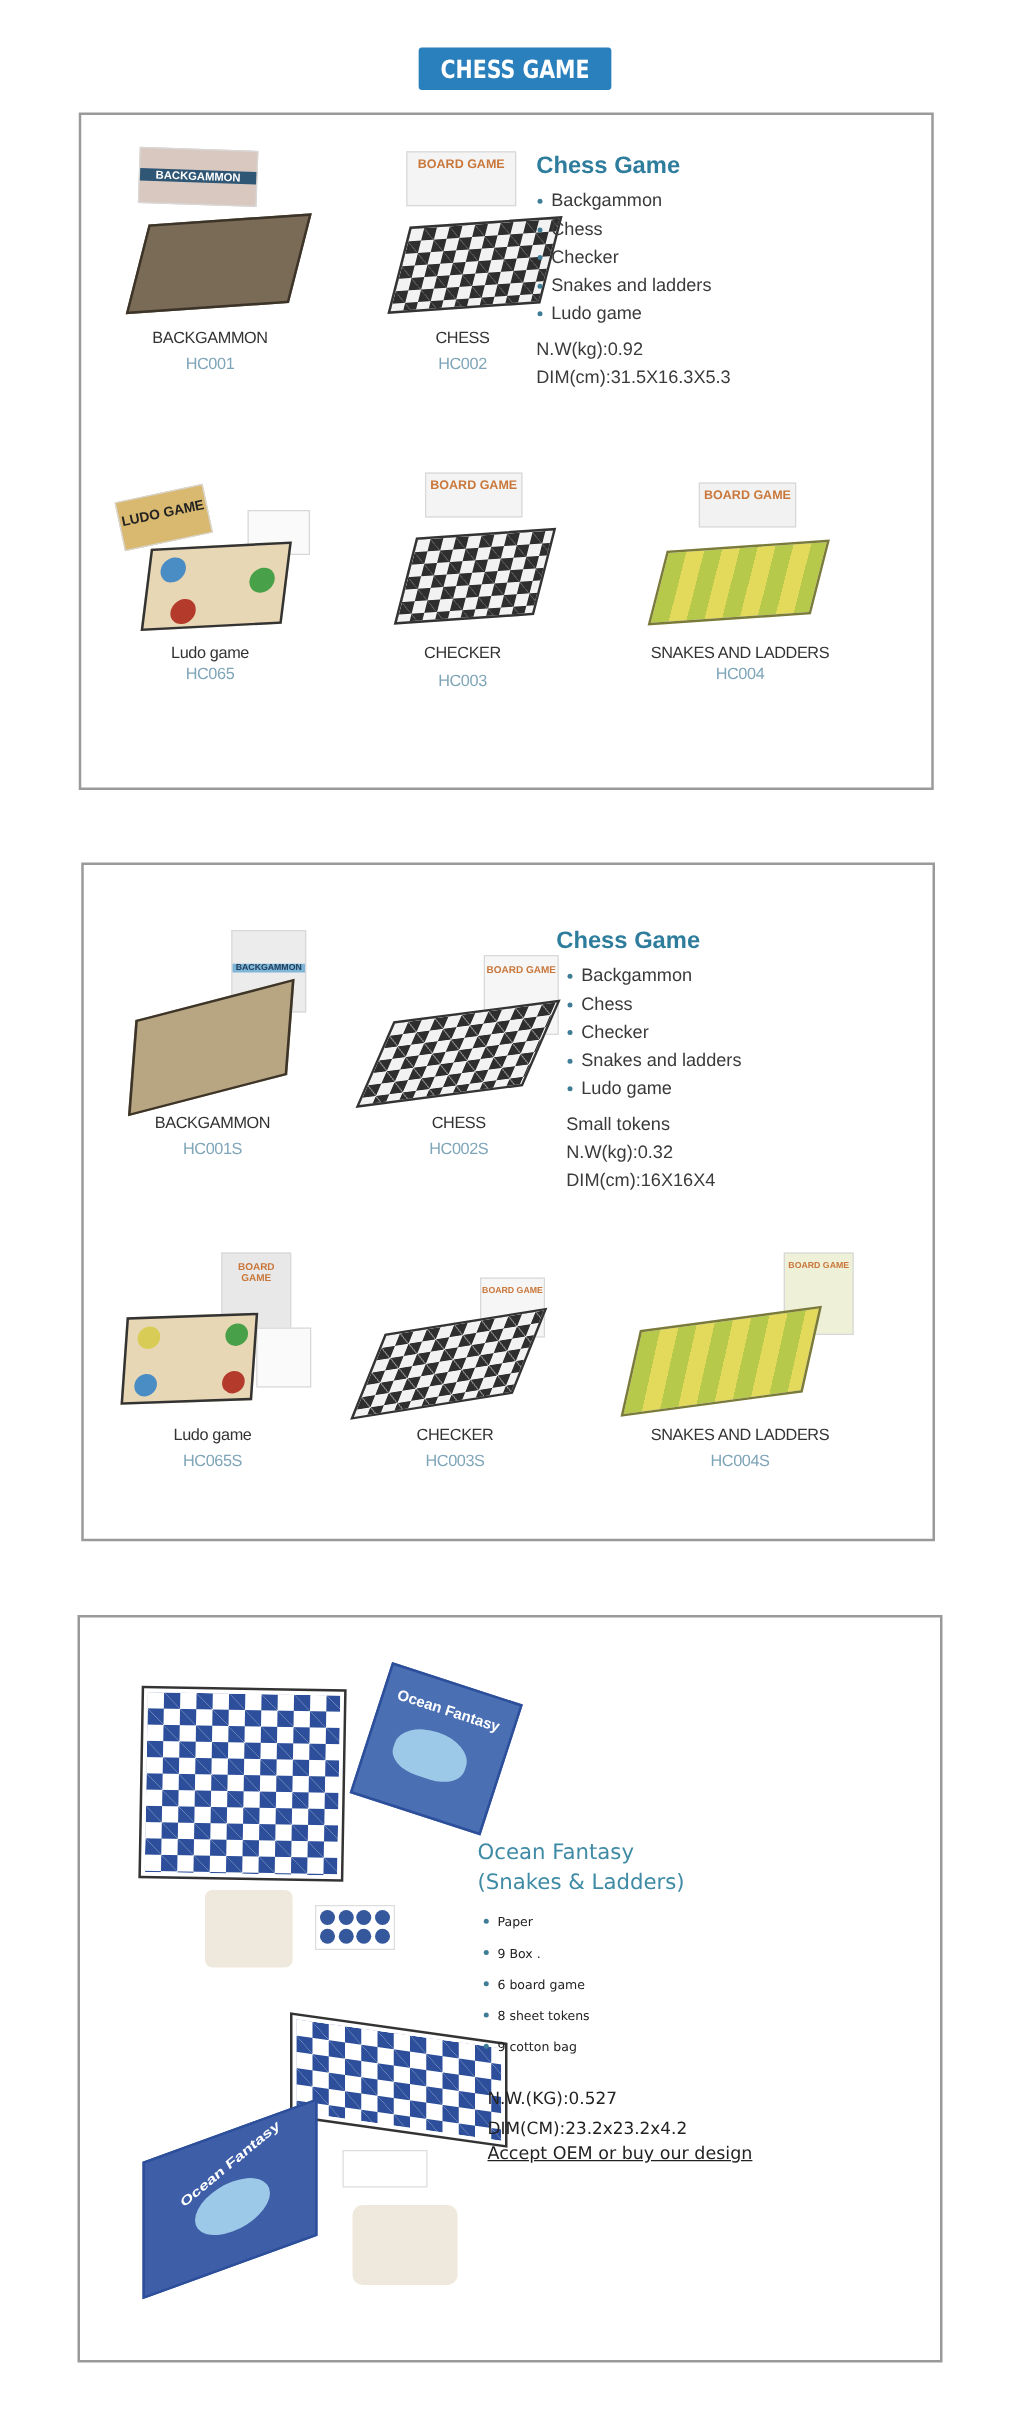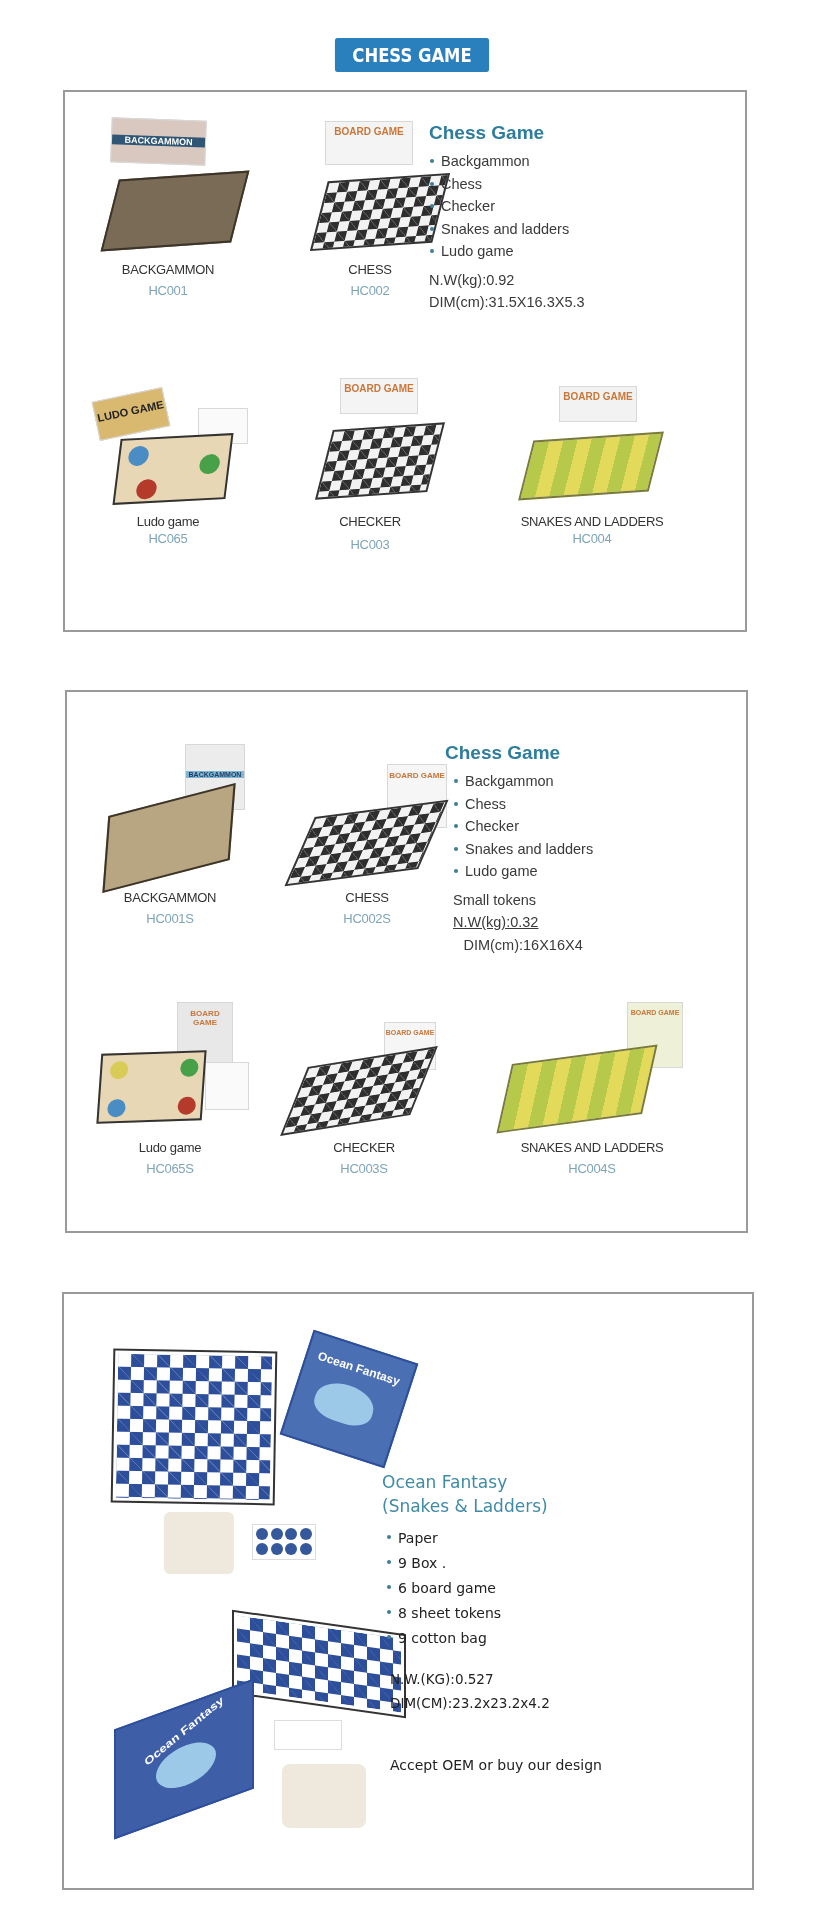--- a/index.html
+++ b/index.html
@@ -51,21 +51,21 @@
     background-image:
       linear-gradient(45deg, #2d4f9b 25%, transparent 25%, transparent 75%, #2d4f9b 75%),
       linear-gradient(45deg, #2d4f9b 25%, transparent 25%, transparent 75%, #2d4f9b 75%);
     background-size: 26px 26px; background-position: 0 0, 13px 13px;
     border: 3px solid #fff; outline: 2px solid #333;
   }
   .dot { position: absolute; border-radius: 50%; }
   .boxlabel { position: absolute; font-size: 10px; font-weight: bold; color: #2a5b8a; text-align: center; width: 100%; }
 
   .ocean-title { font-family: "DejaVu Sans", sans-serif; font-size: 17px; color: #3f8ba5; line-height: 24px; }
-  .ocean-list li { font-family: "DejaVu Sans", sans-serif; font-size: 14px; color: #222; line-height: 25px; }
+  .ocean-list li { font-family: "DejaVu Sans", sans-serif; font-size: 10px; color: #222; line-height: 25px; }
   .ocean-meta { font-family: "DejaVu Sans", sans-serif; font-size: 13.5px; color: #222; line-height: 24px; }
   .ocean-oem { font-family: "DejaVu Sans", sans-serif; font-size: 14px; color: #222; }
 </style>
 </head>
 <body>
 
 <div class="banner">CHESS GAME</div>
 
 <div class="panel" id="p1">
 
@@ -170,22 +170,22 @@
   <div class="spec" style="left:378px; top:50px;">
     <div class="title">Chess Game</div>
     <ul style="padding-left:8px;">
       <li>Backgammon</li>
       <li>Chess</li>
       <li>Checker</li>
       <li>Snakes and ladders</li>
       <li>Ludo game</li>
     </ul>
     <div class="meta first" style="padding-left:8px;">Small tokens</div>
-    <div class="meta" style="padding-left:8px;text-decoration:underline;">N.W(kg):0.32</div>
-    <div class="meta" style="padding-left:8px;text-align:center;">DIM(cm):16X16X4</div>
+    <div class="meta" style="padding-left:8px;">N.W(kg):0.32</div>
+    <div class="meta" style="padding-left:8px;">DIM(cm):16X16X4</div>
   </div>
 
   <div class="item" style="left:18px; top:308px; width:170px;">
     <div class="img" style="width:170px; height:140px;">
       <div class="box" style="left:92px; top:2px; width:56px; height:62px; background:#e8e8e8;">
         <div class="boxlabel" style="top:6px; color:#c9773a; font-size:8px;">BOARD GAME</div>
       </div>
       <div class="box" style="left:120px; top:62px; width:44px; height:48px; background:#fafafa;"></div>
       <div class="board ludo-board" style="left:14px; top:52px; width:105px; height:70px; transform:skewX(-6deg) rotate(-2deg);">
         <div class="dot" style="left:8px; top:6px; width:18px; height:18px; background:#d8cc56;"></div>
@@ -256,15 +256,15 @@
     <div class="ocean-title">(Snakes &amp; Ladders)</div>
     <ul class="ocean-list" style="margin-top:8px; padding-left:4px;">
       <li>Paper</li>
       <li>9 Box .</li>
       <li>6 board game</li>
       <li>8 sheet tokens</li>
       <li>9 cotton bag</li>
     </ul>
     <div class="ocean-meta" style="margin-top:16px; padding-left:8px;">N.W.(KG):0.527</div>
     <div class="ocean-meta" style="padding-left:8px;">DIM(CM):23.2x23.2x4.2</div>
-    <div class="ocean-oem" style="margin-top:42px; padding-left:8px;">Accept OEM or buy our design</div>
+    <div class="ocean-oem" style="padding-left:8px;text-decoration:underline;">Accept OEM or buy our design</div>
   </div>
 </div>
 
 </body></html>

